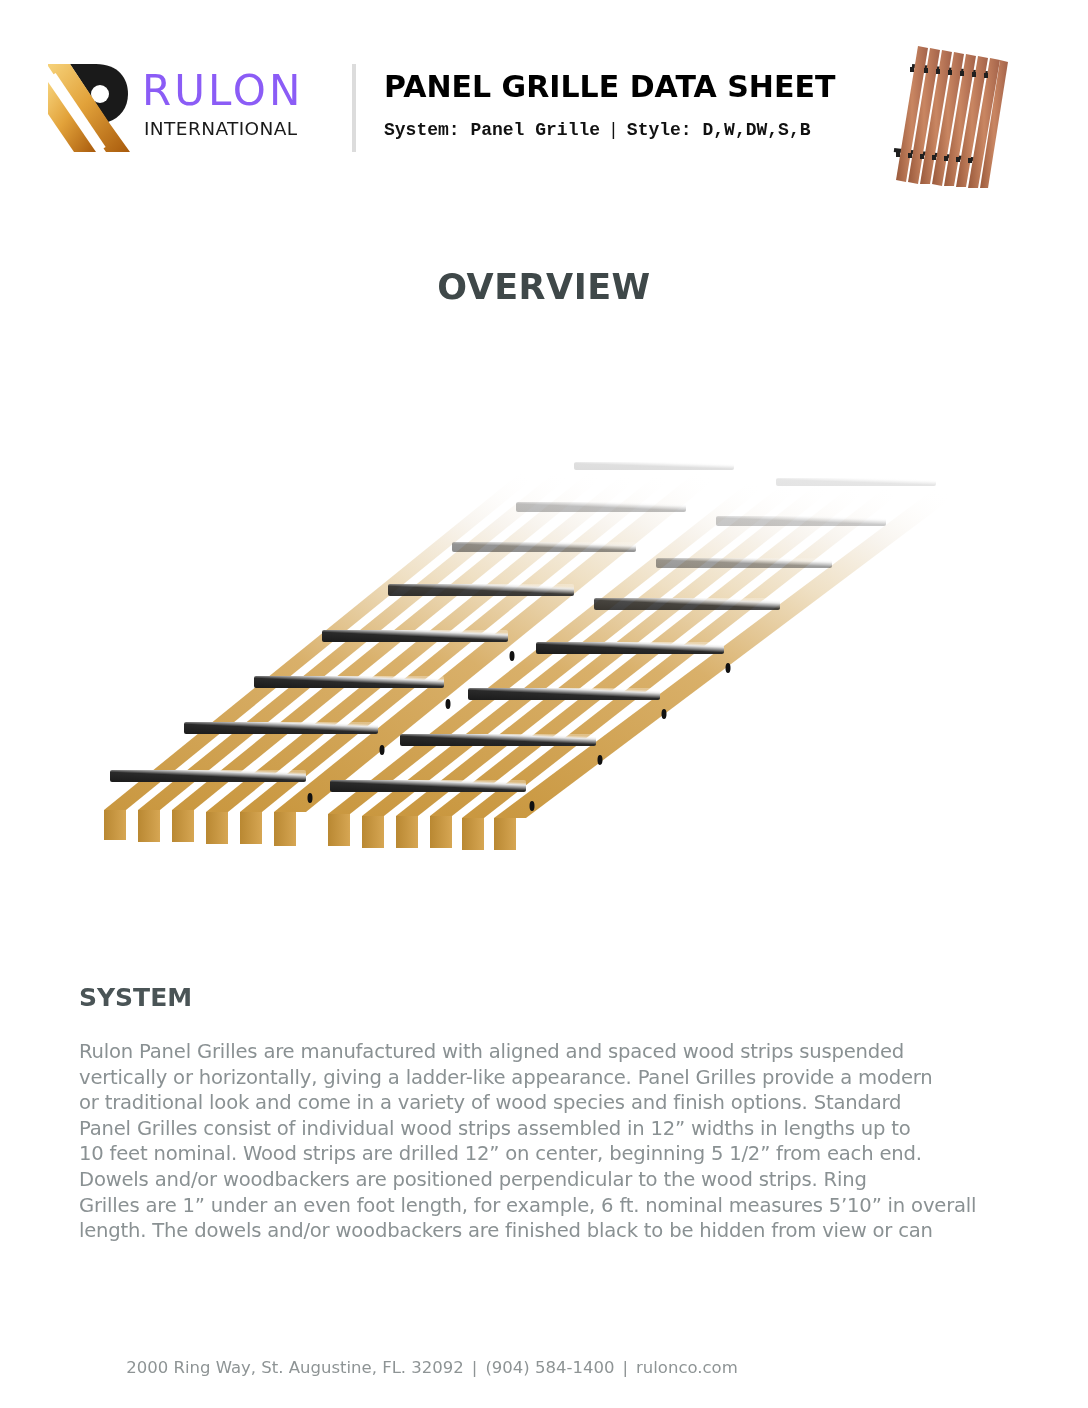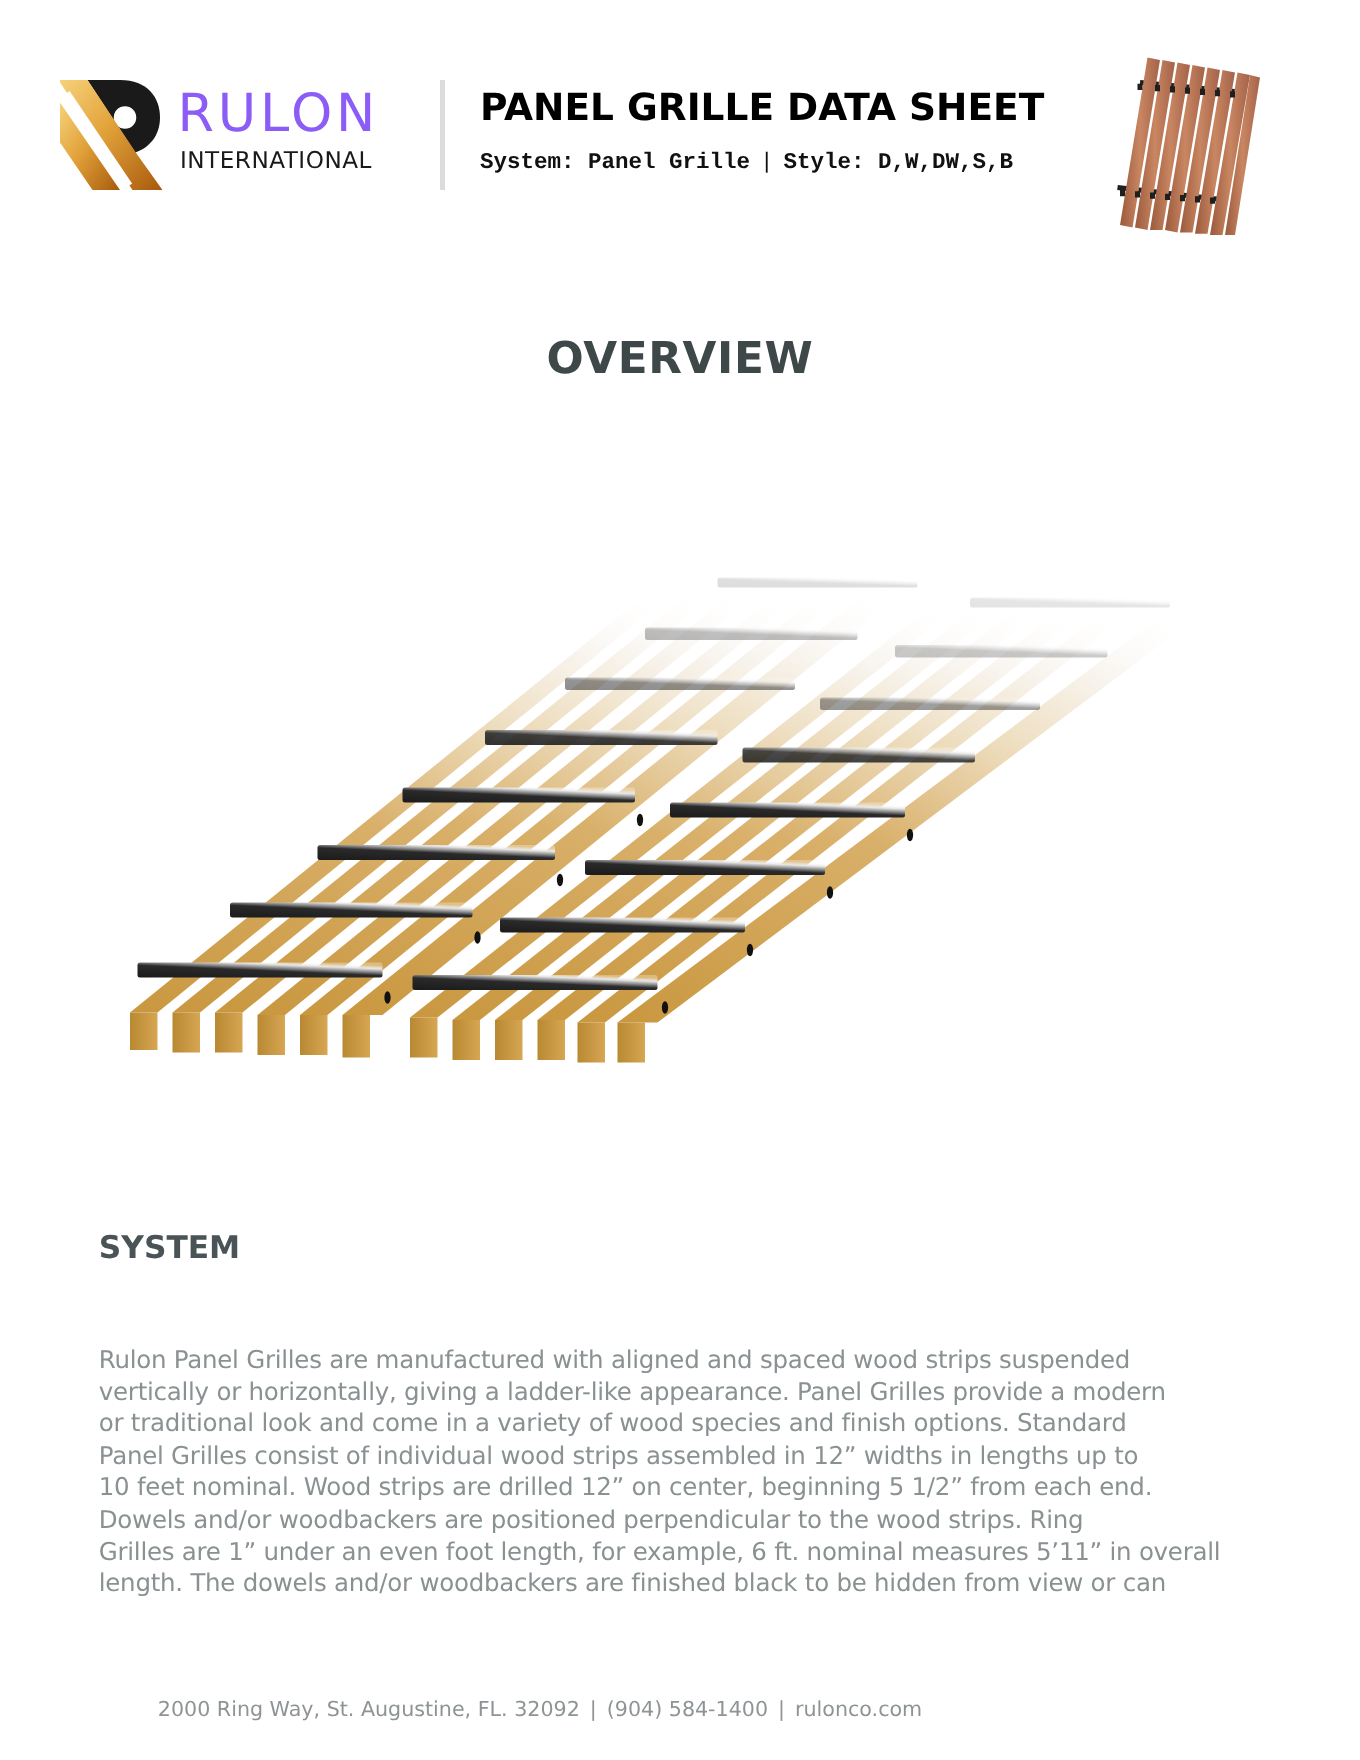--- a/index.html
+++ b/index.html
@@ -25,21 +25,21 @@
 
   
   .section-heading-center { position: absolute; left: 0; width: 1088px; top: 246px; text-align: center;
                             font-family: "DejaVu Sans", sans-serif; font-weight: bold; font-size: 35px;
                             color: #3f4849; letter-spacing: 0.5px; line-height: 1; margin-top: 24px; }
   .illustration { position: absolute; left: 96px; top: 430px; width: 910px; height: 430px; }
 
   
   .section-heading { position: absolute; left: 79px; top: 985px; font-family: "DejaVu Sans", sans-serif;
                      font-weight: bold; font-size: 25px; color: #4a5456; line-height: 1; }
-  .body-text { position: absolute; left: 79px; top: 1075px; width: 945px; font-family: "DejaVu Sans", sans-serif;
+  .body-text { position: absolute; left: 79px; top: 1039px; width: 945px; font-family: "DejaVu Sans", sans-serif;
                font-size: 19.6px; line-height: 25.6px; color: #8a9193; letter-spacing: -0.2px; }
   .body-text span { display: block; white-space: nowrap; }
 
   
   .footer { position: absolute; left: 0; width: 864px; top: 1360px; text-align: center;
             font-family: "DejaVu Sans", sans-serif; font-size: 16.5px; color: #8e9495; line-height: 1; white-space: nowrap; }
   .footer .sep { margin: 0 8px; }
   .footer a { color: inherit; text-decoration: none; }
 </style>
 </head>
@@ -208,19 +208,19 @@
 </svg>
 
 <div class="section-heading">SYSTEM</div>
 <div class="body-text">
   <span>Rulon Panel Grilles are manufactured with aligned and spaced wood strips suspended</span>
   <span>vertically or horizontally, giving a ladder-like appearance. Panel Grilles provide a modern</span>
   <span>or traditional look and come in a variety of wood species and finish options. Standard</span>
   <span>Panel Grilles consist of individual wood strips assembled in 12” widths in lengths up to</span>
   <span>10 feet nominal. Wood strips are drilled 12” on center, beginning 5 1/2” from each end.</span>
   <span>Dowels and/or woodbackers are positioned perpendicular to the wood strips.  Ring</span>
-  <span>Grilles are 1” under an even foot length, for example, 6 ft. nominal measures 5’11” in overall</span>
+  <span>Grilles are 1” under an even foot length, for example, 6 ft. nominal measures 5’10” in overall</span>
   <span>length. The dowels and/or woodbackers are finished black to be hidden from view or can</span>
 </div>
 
 <div class="footer">
   <span>2000 Ring Way, St. Augustine, FL. 32092</span><span class="sep">|</span><span>(904) 584-1400</span><span class="sep">|</span><a>rulonco.com</a>
 </div>
 
 </body></html>

